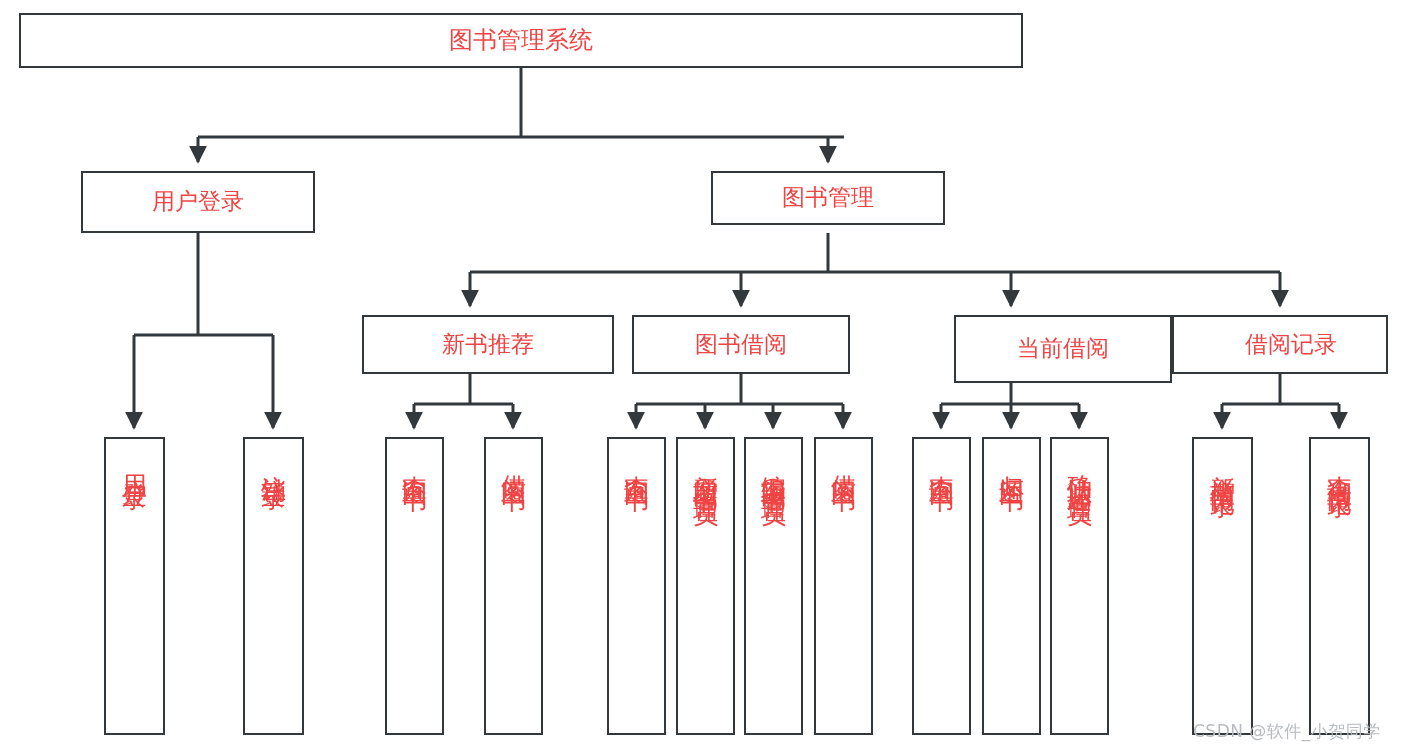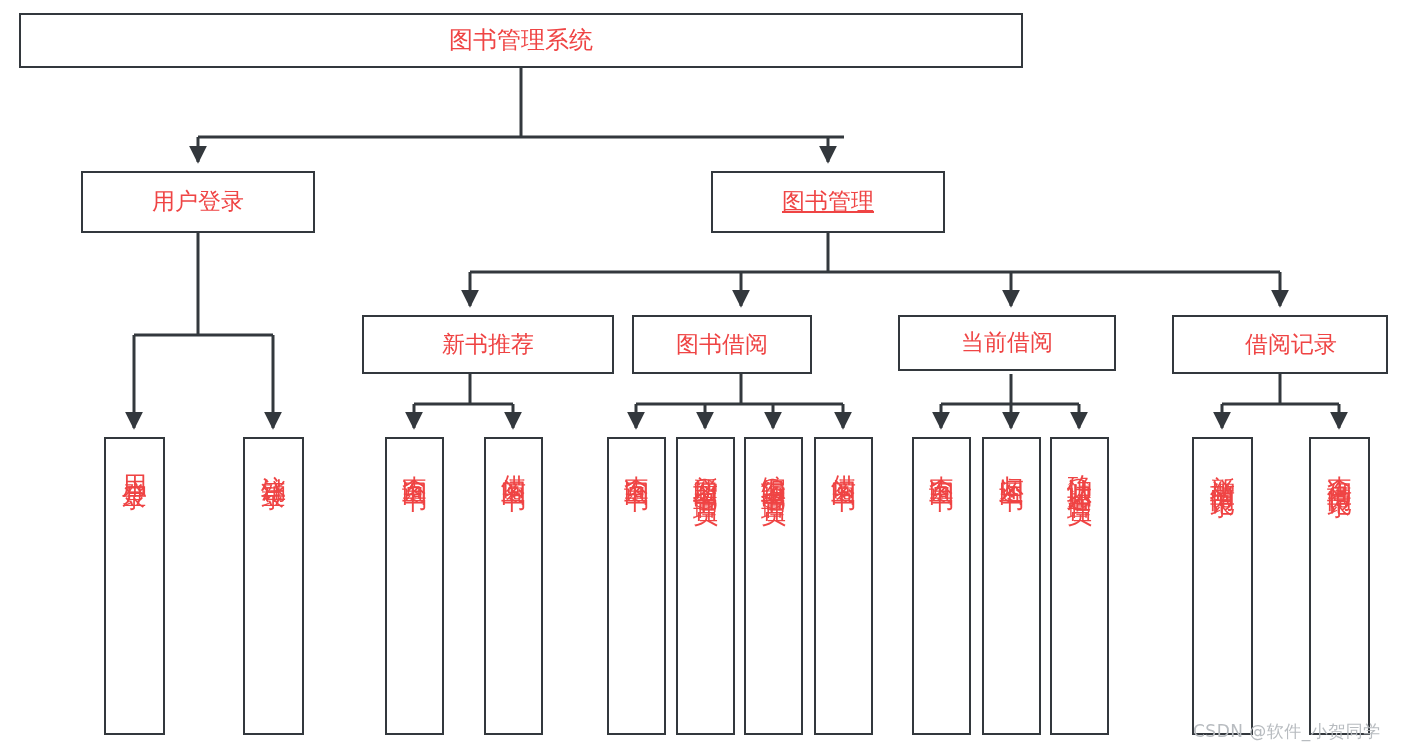--- a/index.html
+++ b/index.html
@@ -121,31 +121,31 @@
     </g>
   </svg>
 
   <div class="node horiz" id="n-root" style="left:19px;top:13px;width:1004px;height:55px;">
     <span class="lbl">图书管理系统</span>
   </div>
 
   <div class="node horiz" style="left:81px;top:171px;width:234px;height:62px;">
     <span class="lbl">用户登录</span>
   </div>
-  <div class="node horiz" style="left:711px;top:171px;width:234px;height:62px;text-decoration:underline;">
+  <div class="node horiz" style="left:711px;top:171px;width:234px;height:54px;">
     <span class="lbl">图书管理</span>
   </div>
 
   <div class="node horiz" style="left:362px;top:315px;width:252px;height:59px;">
     <span class="lbl">新书推荐</span>
   </div>
-  <div class="node horiz" style="left:632px;top:315px;width:180px;height:59px;">
+  <div class="node horiz" style="left:632px;top:315px;width:218px;height:59px;">
     <span class="lbl">图书借阅</span>
   </div>
-  <div class="node horiz" style="left:898px;top:315px;width:218px;height:56px;">
+  <div class="node horiz" style="left:954px;top:315px;width:218px;height:68px;">
     <span class="lbl">当前借阅</span>
   </div>
   <div class="node horiz" style="left:1172px;top:315px;width:216px;height:59px;padding-left:22px;">
     <span class="lbl">借阅记录</span>
   </div>
 
   <div class="node vert" style="left:104px;top:437px;width:61px;height:298px;">
     <span class="lbl">用户登录</span>
   </div>
   <div class="node vert" style="left:243px;top:437px;width:61px;height:298px;">

